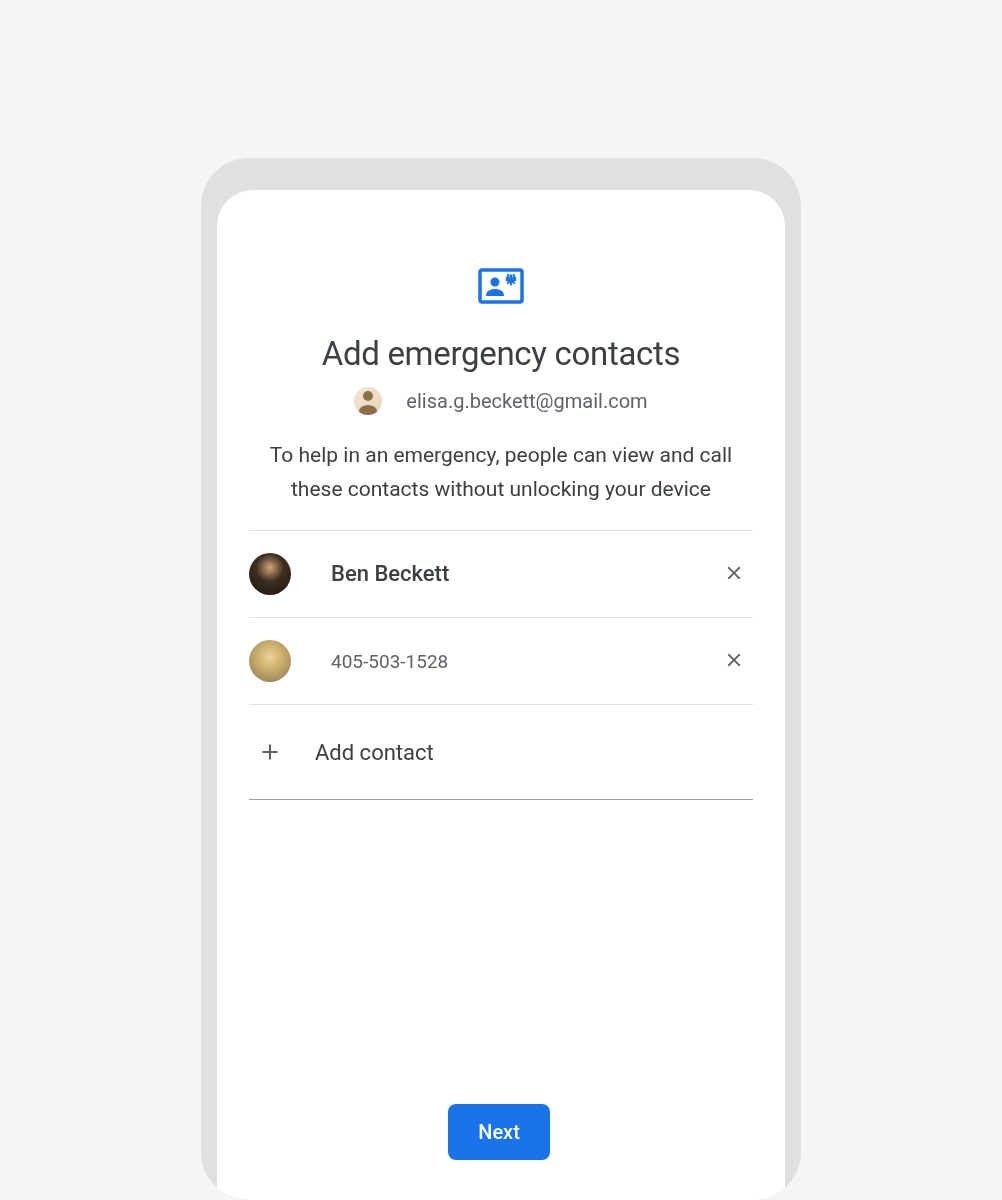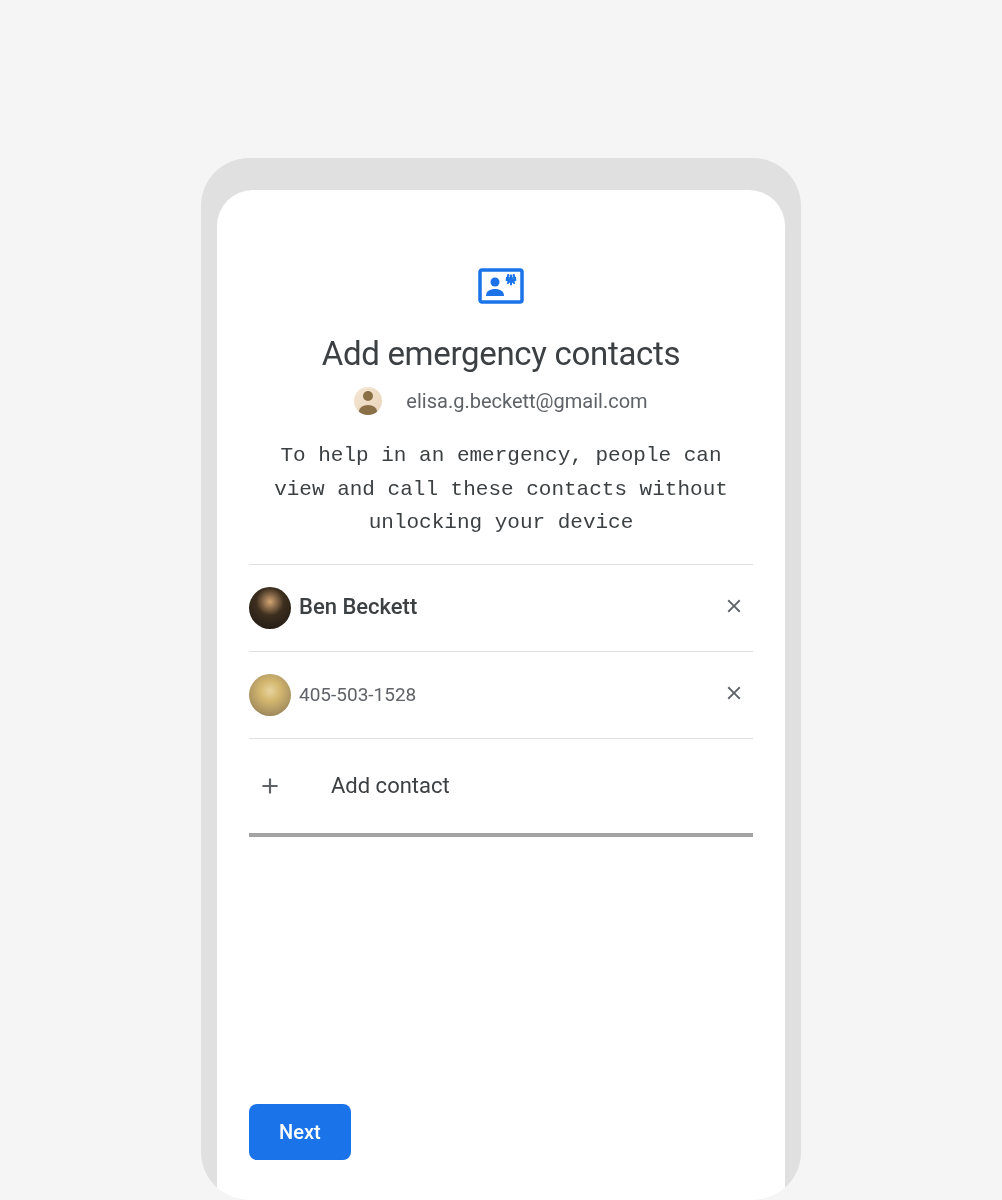--- a/index.html
+++ b/index.html
@@ -98,31 +98,30 @@
     }
     .account-email {
       font-size: 20px;
       color: #5f6368;
     }
     .description {
       font-size: 21px;
       color: #3c4043;
       line-height: 1.6;
       padding: 0 8px;
-      font-family: Liberation Mono, monospace;
     }
     .contacts-list {
       border-top: 1px solid #e0e0e0;
     }
     .contact-row {
       display: flex;
       align-items: center;
       padding: 22px 0;
       border-bottom: 1px solid #e0e0e0;
-      gap: 8px;
+      gap: 40px;
     }
     .contact-avatar {
       width: 42px;
       height: 42px;
       border-radius: 50%;
       flex-shrink: 0;
     }
     .avatar-1 {
       background: radial-gradient(circle at 50% 35%, #d4a574 0%, #3d2f1f 40%, #1a1410 100%);
     }
@@ -156,22 +155,22 @@
       color: #5f6368;
     }
     .remove-btn svg {
       width: 22px;
       height: 22px;
     }
     .add-row {
       display: flex;
       align-items: center;
       padding: 26px 0;
-      border-bottom: 4px solid #a3a3a3;
-      gap: 40px;
+      border-bottom: 1px solid #a3a3a3;
+      gap: 24px;
       cursor: pointer;
     }
     .add-icon {
       width: 42px;
       height: 42px;
       display: flex;
       align-items: center;
       justify-content: center;
       color: #5f6368;
       flex-shrink: 0;
@@ -181,21 +180,21 @@
       height: 26px;
     }
     .add-label {
       font-size: 22px;
       font-weight: 400;
       color: #3c4043;
     }
     .footer {
       margin-top: auto;
       display: flex;
-      justify-content: flex-start;
+      justify-content: center;
       padding-right: 4px;
     }
     .next-btn {
       background: #1a73e8;
       color: #ffffff;
       border: none;
       border-radius: 8px;
       padding: 16px 30px;
       font-size: 20px;
       font-weight: 500;

